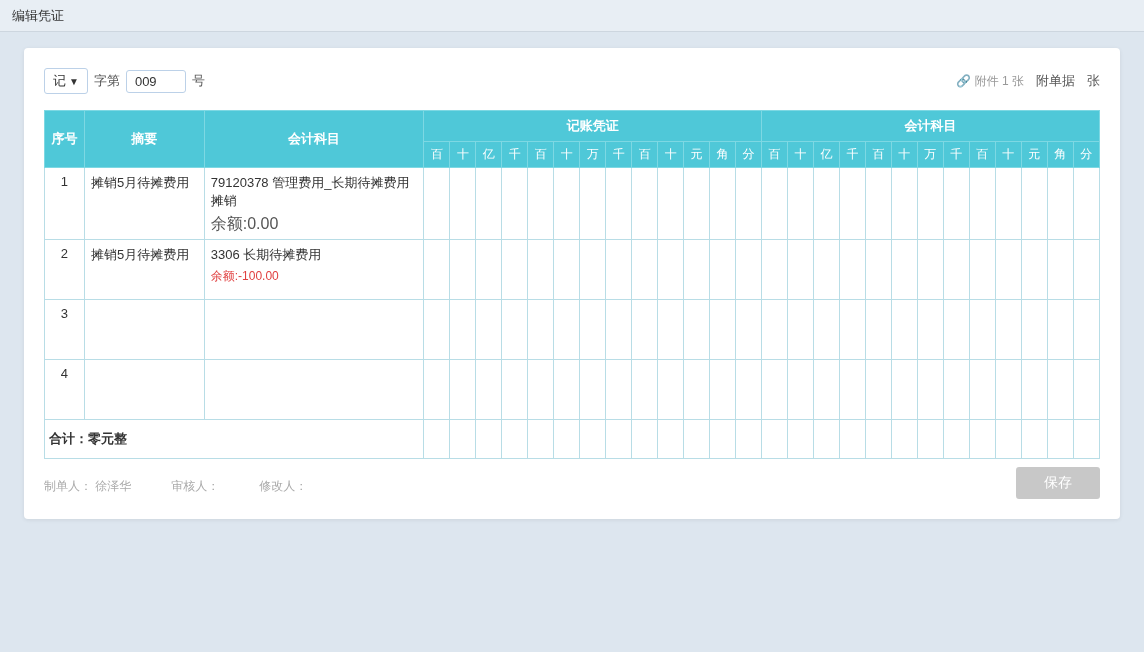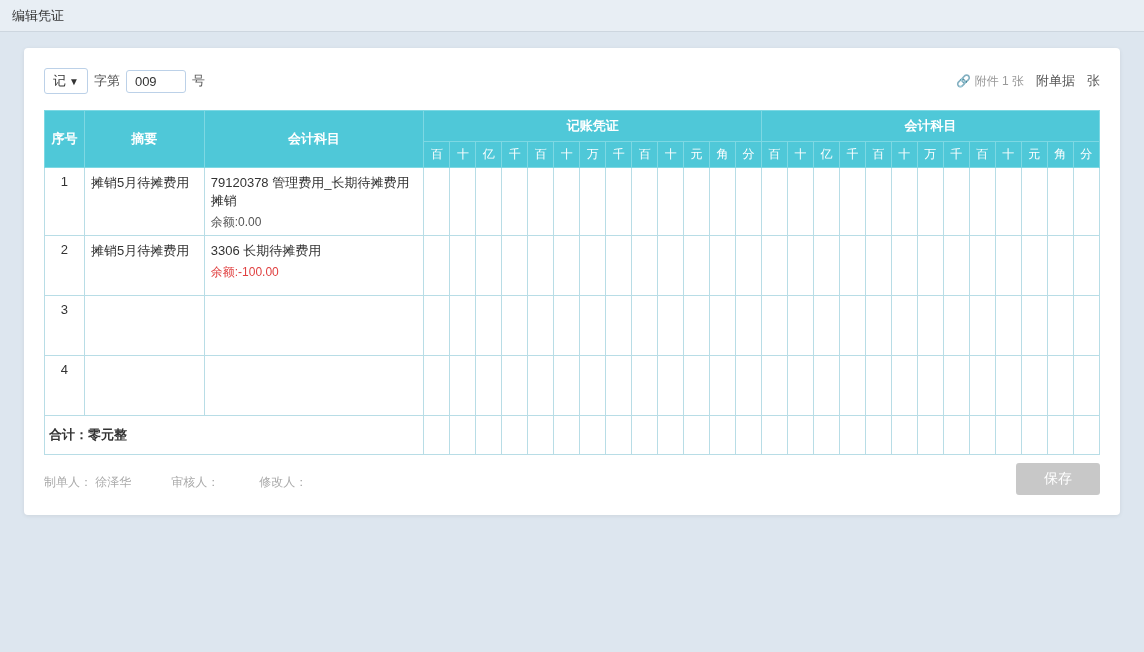--- a/index.html
+++ b/index.html
@@ -136,21 +136,21 @@
       padding: 4px 6px;
       vertical-align: top;
       font-size: 13px;
       color: #333;
     }
     .voucher-table td.center { text-align: center; }
     .col-seq { width: 40px; }
     .col-summary { width: 120px; }
     .col-account { width: 220px; }
     .row-group td { height: 60px; vertical-align: top; padding-top: 6px; }
-    .balance-text { color: #555; font-size: 12px; margin-top: 4px; }
+    .balance-text { color: #555; font-size: 16px; margin-top: 4px; }
     .balance-negative { color: #e04040; font-size: 12px; margin-top: 4px; }
     .total-row td {
       padding: 10px 4px;
       font-weight: bold;
       font-size: 13px;
       color: #333;
       background: #fff;
     }
     .footer-row {
       display: flex;

